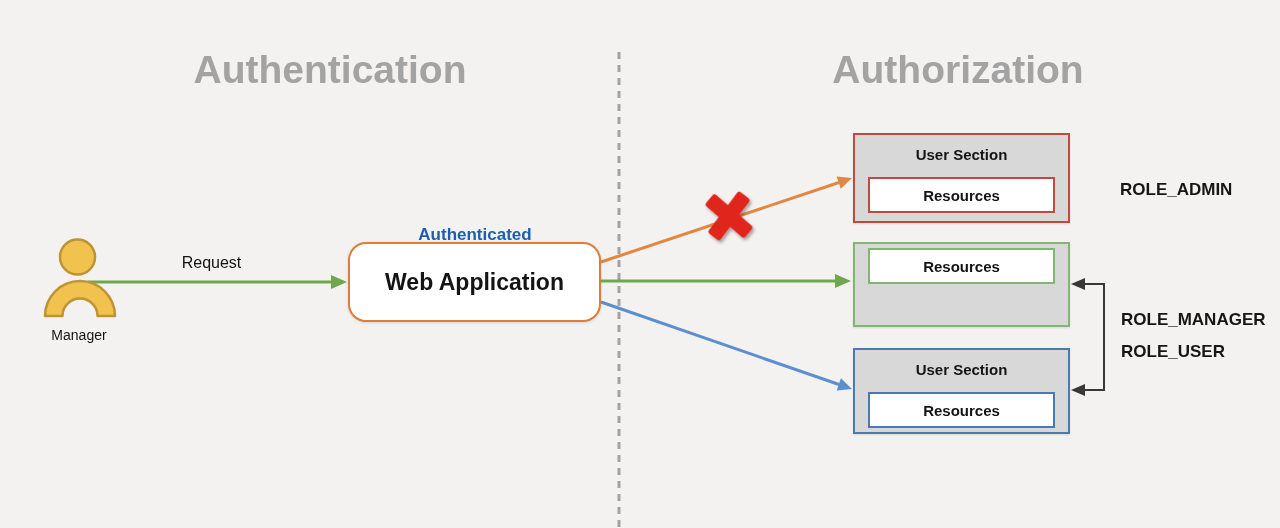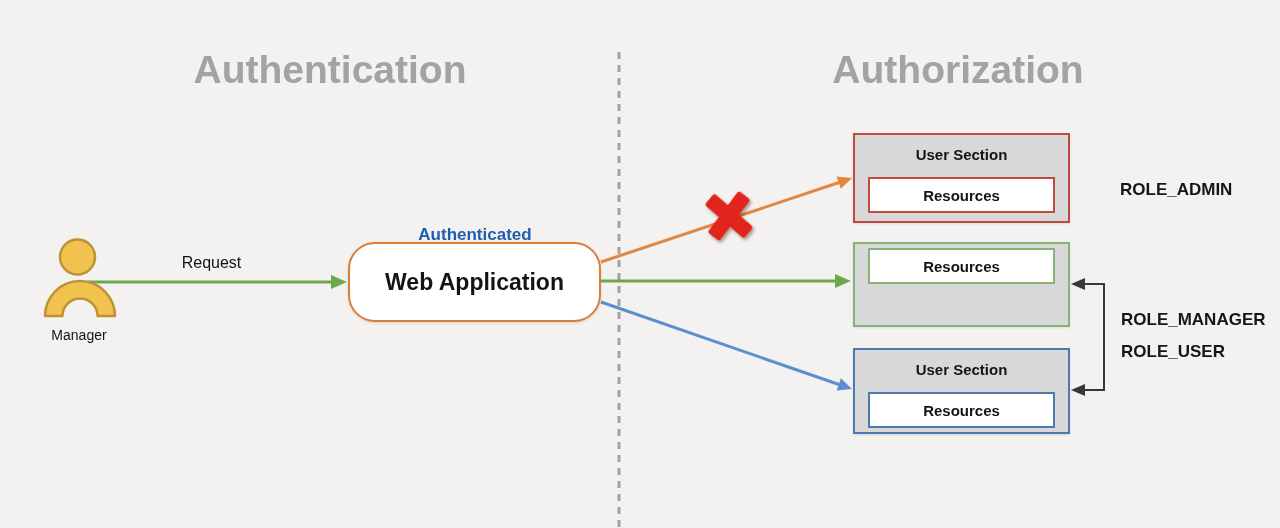--- a/index.html
+++ b/index.html
@@ -22,21 +22,21 @@
   }
   #title-auth{left:330px;}
   #title-authz{left:958px;}
 
   .authenticated-label{
     position:absolute;left:348px;top:214px;width:254px;
     text-align:center;font-size:17px;font-weight:bold;color:#1e5fae;margin-top:11px;
   }
   .webapp-box{
     position:absolute;left:348px;top:242px;width:249px;height:76px;
-    background:#ffffff;border:2.5px solid #dd7d3c;border-radius:27px;
+    background:#ffffff;border:2.5px solid #dd7d3c;border-radius:18px;
     display:flex;align-items:center;justify-content:center;
     box-shadow:0 1px 3px rgba(0,0,0,0.12);
   }
   .webapp-box .label{
     font-size:23px;font-weight:bold;color:#141414;
   }
 
   .request-label{
     position:absolute;left:139px;top:254px;width:145px;
     text-align:center;font-size:16px;color:#141414;

